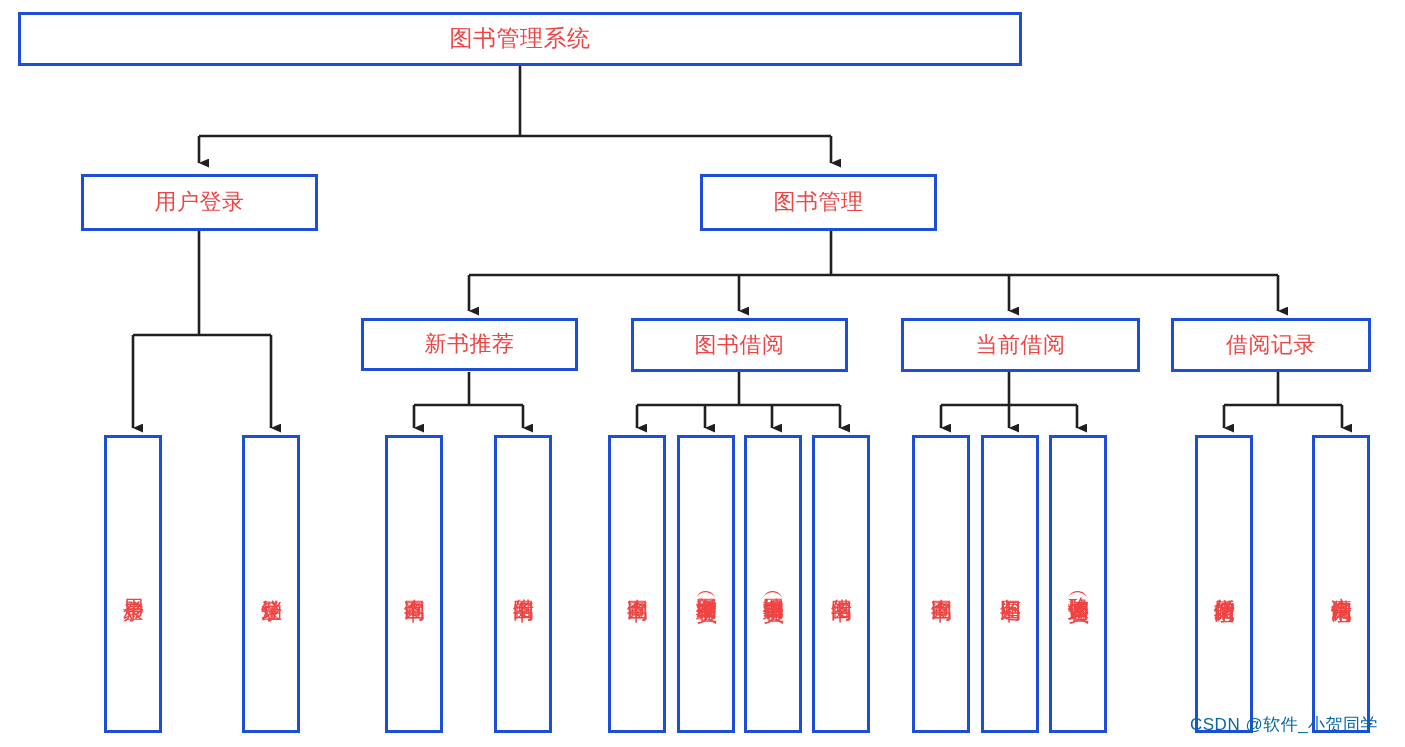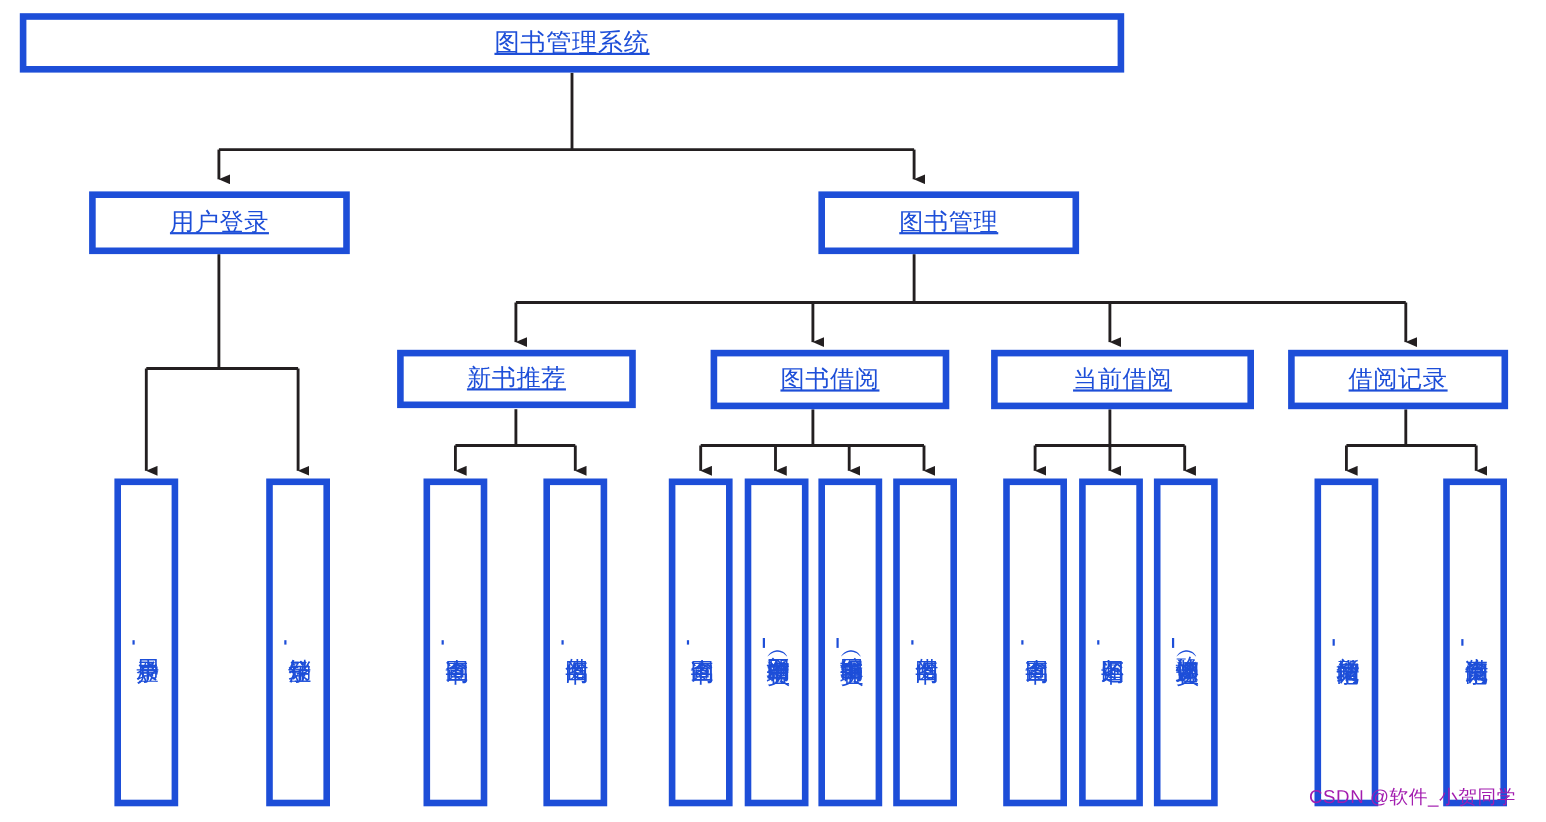--- a/index.html
+++ b/index.html
@@ -20,27 +20,26 @@
   #diagram-svg {
     position: absolute;
     left: 0;
     top: 0;
     width: 1405px;
     height: 747px;
   }
   .node-box {
     position: absolute;
     box-sizing: border-box;
-    border: 6px solid #1d4ed8;
+    border: 3px solid #1d4ed8;
     background: #ffffff;
     display: flex;
     align-items: center;
     justify-content: center;
-    color: #1d4ed8;
-    text-decoration: underline;
+    color: #ef4444;
   }
   .node-label-h {
     font-size: 22px;
     line-height: 1.1;
     letter-spacing: 0.5px;
     white-space: nowrap;
     text-align: center;
   }
   .node-root .node-label-h { font-size: 23px; }
   .node-label-v {
@@ -54,21 +53,21 @@
   }
   .leaf-box {
     align-items: center;
     justify-content: center;
   }
   #watermark {
     position: absolute;
     left: 1190px;
     top: 713px;
     font-size: 17px;
-    color: #a21caf;
+    color: #0369a1;
     white-space: nowrap;
     letter-spacing: 0.5px;
     pointer-events: none;
   }
 </style>
 </head>
 <body>
 
 <div id="canvas">
 
@@ -124,29 +123,29 @@
   </svg>
 
   <div class="node-box node-root" style="left:18px; top:12px; width:1004px; height:54px;">
     <span class="node-label-h">图书管理系统</span>
   </div>
 
   <div class="node-box" style="left:81px; top:174px; width:237px; height:57px;">
     <span class="node-label-h">用户登录</span>
   </div>
 
-  <div class="node-box" style="left:744px; top:174px; width:237px; height:57px;">
+  <div class="node-box" style="left:700px; top:174px; width:237px; height:57px;">
     <span class="node-label-h">图书管理</span>
   </div>
 
   <div class="node-box" style="left:361px; top:318px; width:217px; height:53px;">
     <span class="node-label-h">新书推荐</span>
   </div>
 
-  <div class="node-box" style="left:631px; top:318px; width:217px; height:54px;margin-left:15px;">
+  <div class="node-box" style="left:631px; top:318px; width:217px; height:54px;">
     <span class="node-label-h">图书借阅</span>
   </div>
 
   <div class="node-box" style="left:901px; top:318px; width:239px; height:54px;">
     <span class="node-label-h">当前借阅</span>
   </div>
 
   <div class="node-box" style="left:1171px; top:318px; width:200px; height:54px;">
     <span class="node-label-h">借阅记录</span>
   </div>

